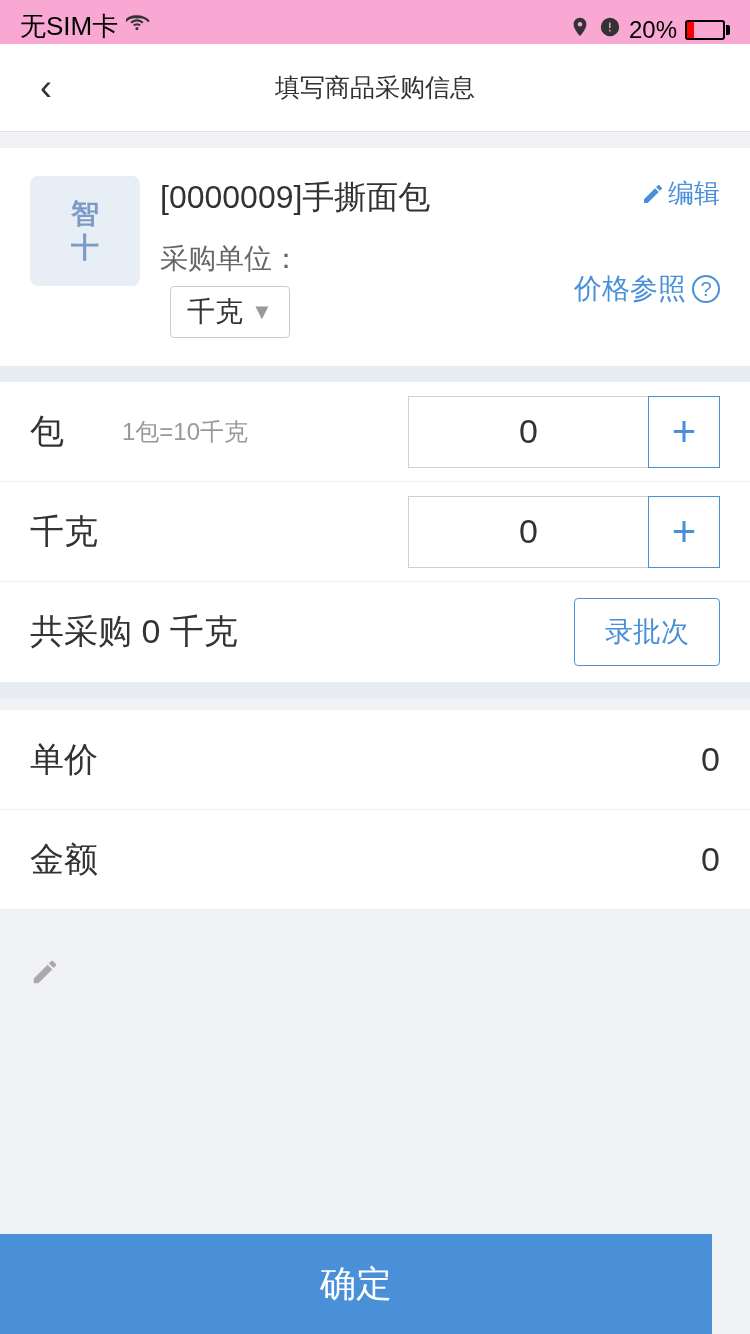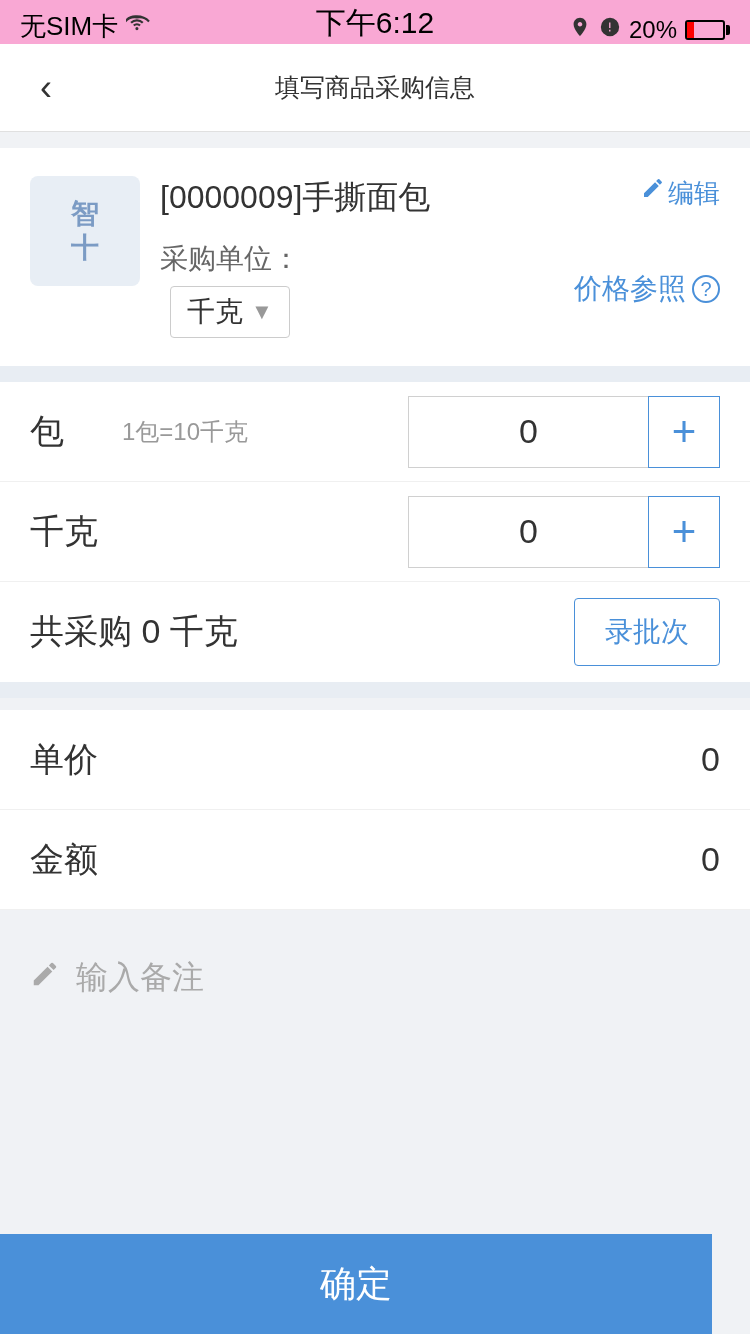--- a/index.html
+++ b/index.html
@@ -134,20 +134,21 @@
     .product-name {
       font-size: 32px;
       color: #333;
       font-weight: 500;
     }
     .edit-btn {
       font-size: 26px;
       color: #4a90d9;
       cursor: pointer;
       display: flex;
+      align-items: center;
       gap: 3px;
       white-space: nowrap;
     }
     .product-unit-row {
       display: flex;
       align-items: center;
       justify-content: space-between;
       margin-top: 20px;
     }
     .unit-label {
@@ -345,21 +346,20 @@
 
 <div class="status-bar">
   <div class="status-bar-left">
     <span>无SIM卡</span>
     <span>
       <svg width="28" height="22" viewBox="0 0 28 22">
           <path d="M14 18a2 2 0 1 1 0 4 2 2 0 0 1 0-4zm0-5a7 7 0 0 1 5 2.1l-2 2a4 4 0 0 0-6 0l-2-2A7 7 0 0 1 14 13zm0-5a12 12 0 0 1 8.5 3.5l-2 2A9 9 0 0 0 14 11a9 9 0 0 0-6.5 2.5l-2-2A12 12 0 0 1 14 8zm0-5C20.6 3 26.4 5.6 30.5 9.8l-2 2A15 15 0 0 0 14 7a15 15 0 0 0-14 4.8l-2-2A18 18 0 0 1 14 3z" fill="#333" transform="scale(0.78)"></path>
         </svg>
     </span>
   </div>
-  <div class="status-bar-center">下午6:12</div>
   <div class="status-bar-right">
     <span>
       <svg width="22" height="22" viewBox="0 0 24 24">
           <path d="M12 2C8.13 2 5 5.13 5 9c0 5.25 7 13 7 13s7-7.75 7-13c0-3.87-3.13-7-7-7zm0 9.5c-1.38 0-2.5-1.12-2.5-2.5s1.12-2.5 2.5-2.5 2.5 1.12 2.5 2.5-1.12 2.5-2.5 2.5z" fill="#333"></path>
         </svg>
     </span>
     <span>
       <svg width="22" height="22" viewBox="0 0 24 24">
           <path d="M12 2a10 10 0 1 0 0 20A10 10 0 0 0 12 2zm.5 11H11V7h1.5v6zm0 4H11v-2h1.5v2z" fill="#333"></path>
         </svg>
@@ -460,20 +460,19 @@
       <span class="price-row-value">0</span>
     </div>
   </div>
 
   <div class="notes-section">
     <span class="pencil-icon">
       <svg width="30" height="30" viewBox="0 0 24 24">
           <path d="M3 17.25V21h3.75L17.81 9.94l-3.75-3.75L3 17.25zM20.71 7.04c.39-.39.39-1.02 0-1.41l-2.34-2.34a1 1 0 0 0-1.41 0l-1.83 1.83 3.75 3.75 1.83-1.83z" fill="#aaa"></path>
         </svg>
     </span>
-    <span class="notes-placeholder">输入备注</span>
   </div>
 
   <div class="empty-space"></div>
 
 </div>
 
 <button class="confirm-btn">确定</button>
 
 </body></html>

